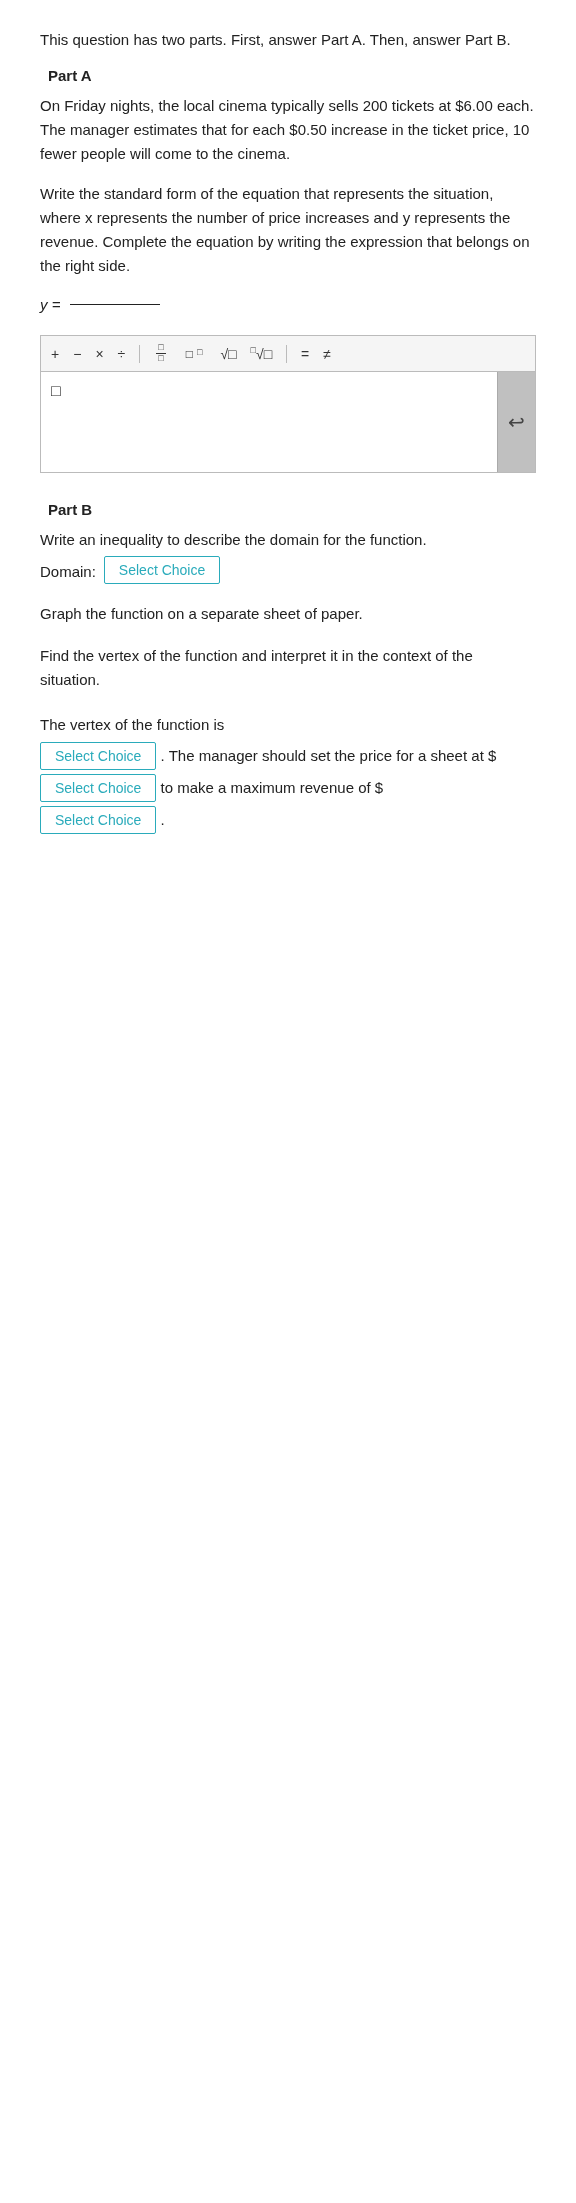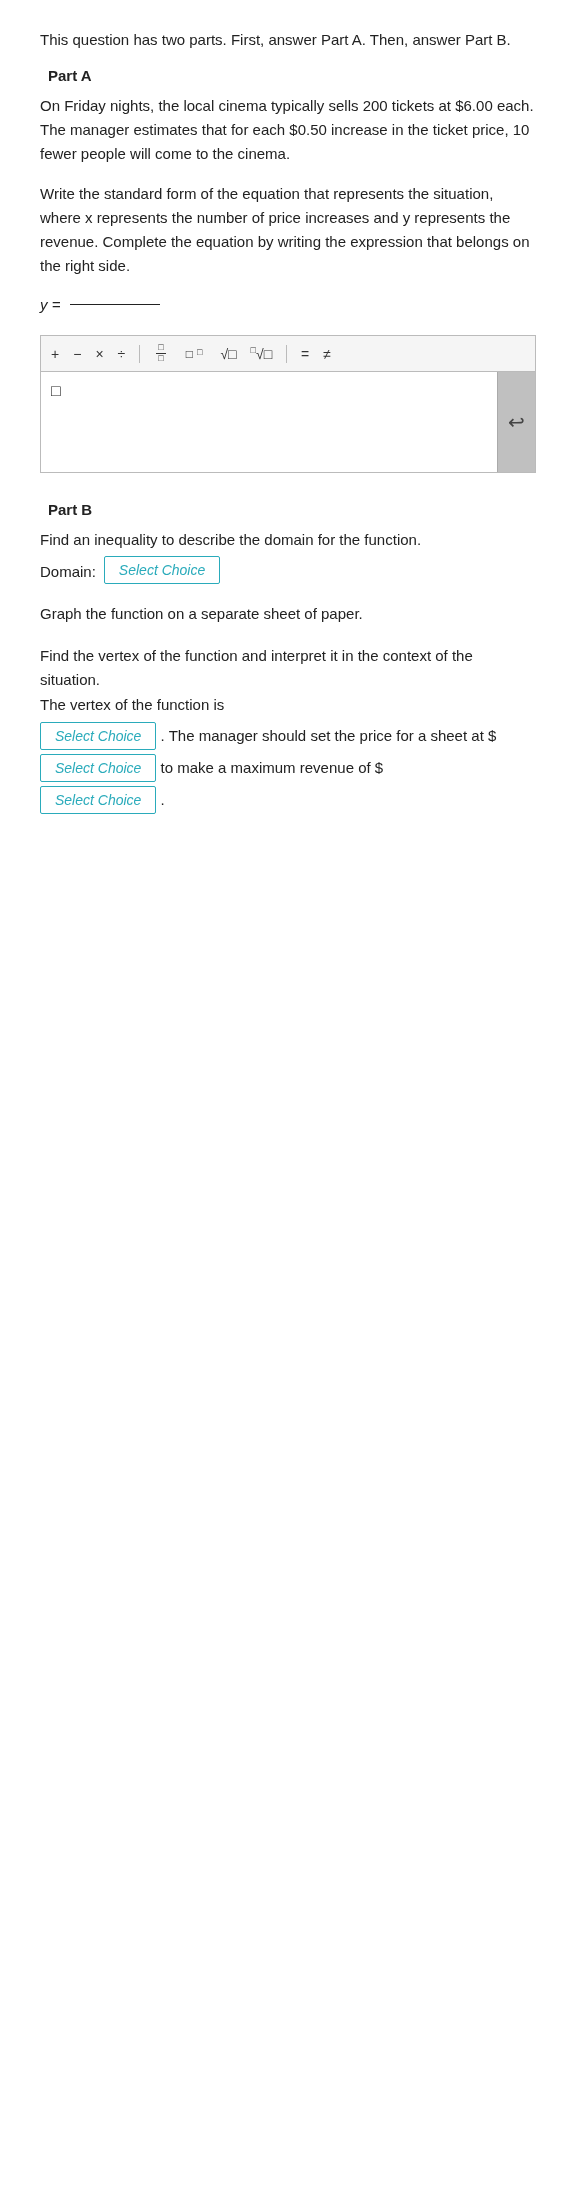--- a/index.html
+++ b/index.html
@@ -136,26 +136,25 @@
 
     .select-choice-btn {
       border: 1.5px solid #2aabbb;
       color: #2aabbb;
       background: #fff;
       padding: 5px 14px;
       font-size: 14px;
       cursor: pointer;
       border-radius: 2px;
       white-space: nowrap;
-      font-style: italic;
     }
 
     .vertex-paragraph {
       line-height: 1.7;
-      margin-top: 0;
+      margin-top: 20px;
     }
 
     .math-symbol {
       font-style: italic;
     }
 
     .toolbar-fraction {
       display: inline-flex;
       flex-direction: column;
       align-items: center;
@@ -250,21 +249,21 @@
     </div>
   </div>
 
   <div class="section-divider"></div>
 
   <p class="part-label">Part B</p>
 
   <div class="part-b-content">
 
     <div class="part-b-block">
-      <p>Find an inequality to describe the domain for the function.</p>
+      <p>Write an inequality to describe the domain for the function.</p>
       <div class="domain-line">
         <span class="domain-label">Domain:</span>
         <button class="select-choice-btn">Select Choice</button>
       </div>
     </div>
 
     <div class="part-b-block">
       <p>Graph the function on a separate sheet of paper.</p>
     </div>
 

